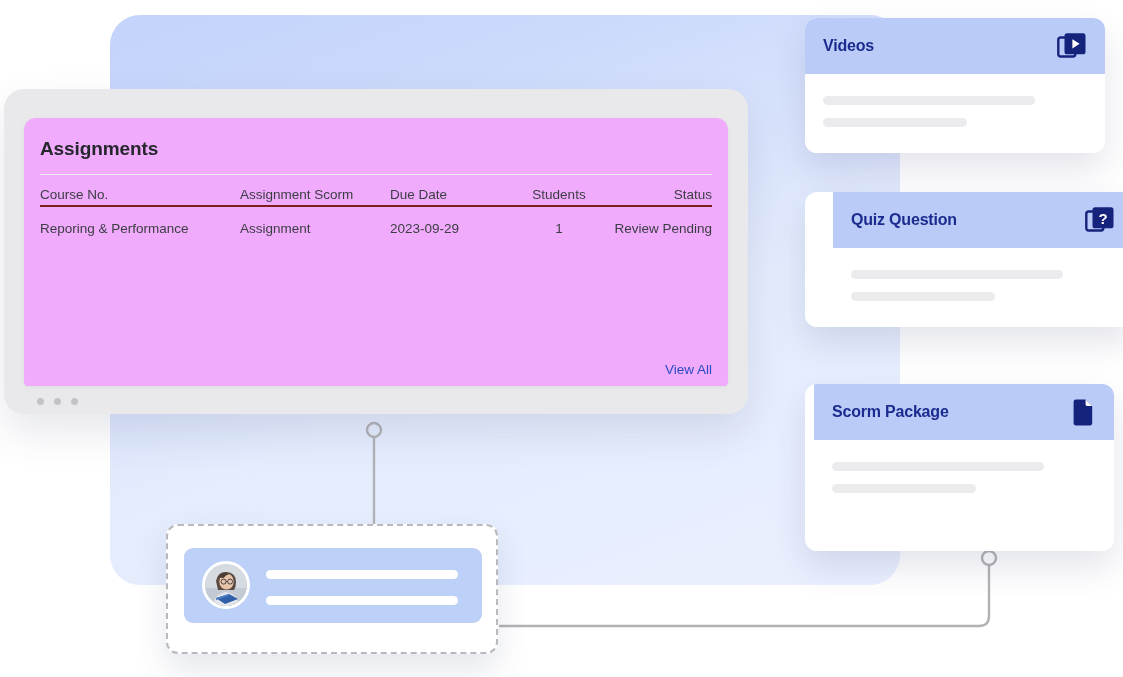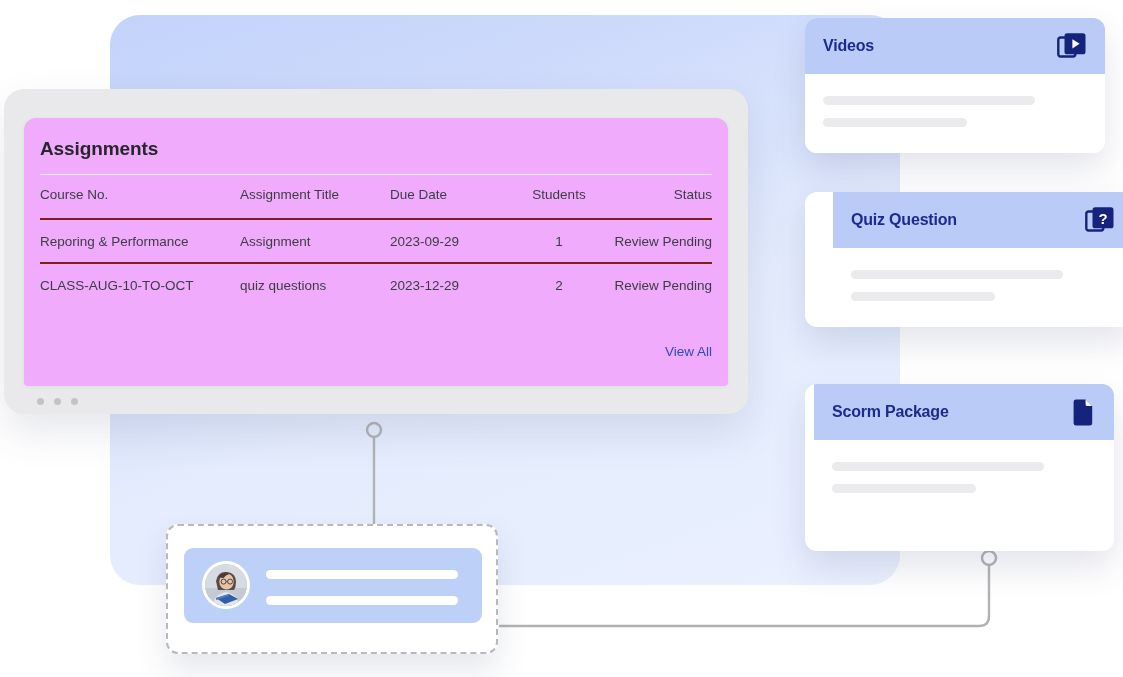--- a/index.html
+++ b/index.html
@@ -84,21 +84,21 @@
     width: calc(100% - 32px);
     margin: 14px 16px 0 16px;
     border-collapse: collapse;
     table-layout: fixed;
   }
   #assignments-table thead th {
     font-size: 13.5px;
     font-weight: 400;
     color: #3c3d43;
     text-align: left;
-    padding: 12px 0 16px 0;
+    padding: 12px 0 3px 0;
     border-top: 1px solid #eeeef1;
     white-space: nowrap;
   }
   #assignments-table tbody td {
     font-size: 13.5px;
     font-weight: 400;
     color: #3c3d43;
     text-align: left;
     padding: 14px 0 13px 0;
     border-top: 2px solid #7f1d1d;
@@ -111,21 +111,21 @@
   #assignments-table .col-status   { text-align: right; }
   #assignments-table th.col-students,
   #assignments-table td.col-students { text-align: center; }
   #assignments-table th.col-status,
   #assignments-table td.col-status { text-align: right; }
   .status-pending { color: #f5707d; margin-left: 12px; }
 
   #view-all-row {
     position: absolute;
     right: 16px;
-    bottom: 26px;
+    bottom: 8px;
   }
   #view-all-link {
     font-size: 13.5px;
     color: #2b4bc2;
     text-decoration: none;
     cursor: pointer;
   }
 
   
   .feature-card {
@@ -258,41 +258,34 @@
     </div>
   </div>
 
   <div id="assignments-card">
     <h2 id="assignments-title">Assignments</h2>
 
     <table id="assignments-table">
       <thead>
         <tr>
           <th class="col-course">Course No.</th>
-          <th class="col-title">Assignment Title</th>
+          <th class="col-title">Assignment Scorm</th>
           <th class="col-due">Due Date</th>
           <th class="col-students">Students</th>
           <th class="col-status">Status</th>
         </tr>
       </thead>
       <tbody>
         <tr>
           <td class="col-course">Reporing &amp; Performance</td>
           <td class="col-title">Assignment</td>
           <td class="col-due">2023-09-29</td>
           <td class="col-students">1</td>
           <td class="col-status status-pending">Review Pending</td>
         </tr>
-        <tr>
-          <td class="col-course">CLASS-AUG-10-TO-OCT</td>
-          <td class="col-title">quiz questions</td>
-          <td class="col-due">2023-12-29</td>
-          <td class="col-students">2</td>
-          <td class="col-status status-pending">Review Pending</td>
-        </tr>
       </tbody>
     </table>
 
     <div id="view-all-row">
       <a id="view-all-link" href="#">View All</a>
     </div>
   </div>
 
   <div class="feature-card" id="card-videos">
     <div class="feature-head">

